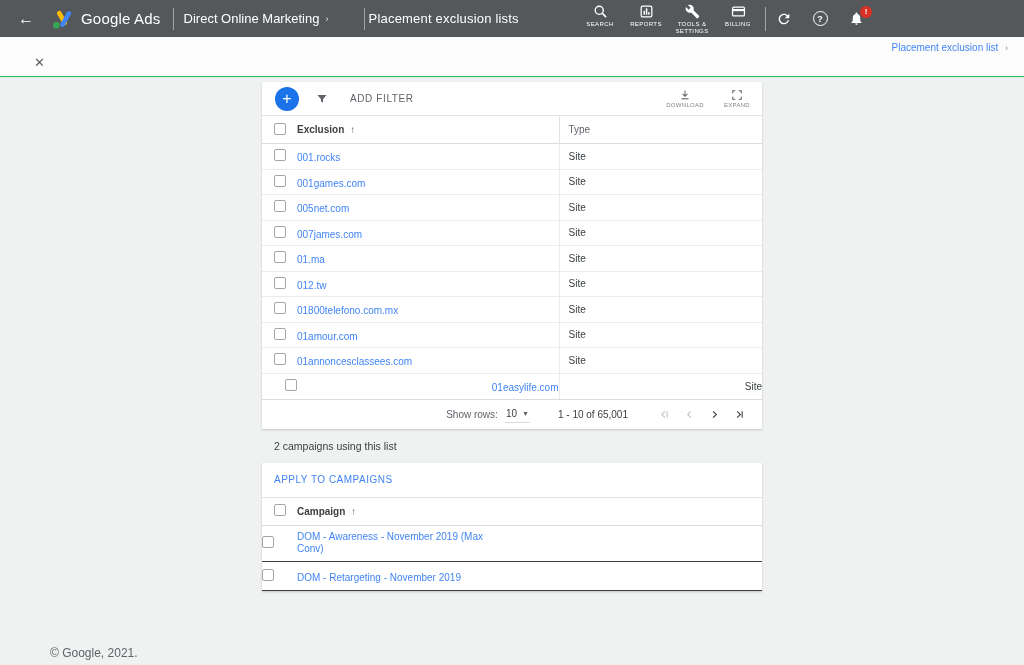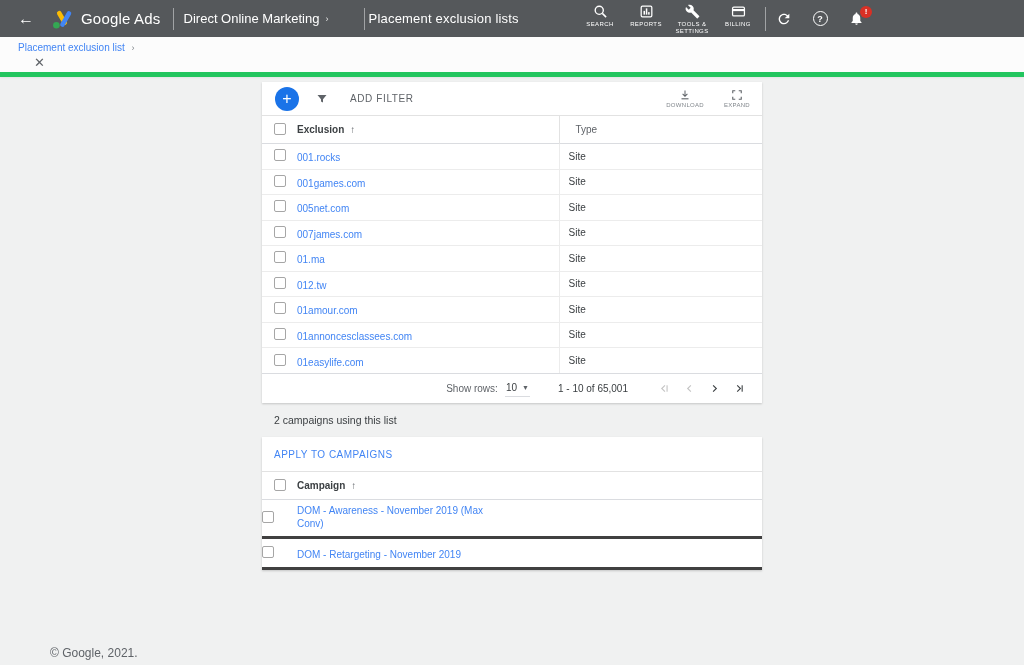--- a/index.html
+++ b/index.html
@@ -24,22 +24,22 @@
   .hdr-nav-label { font-size:6px; letter-spacing:.4px; text-align:center; line-height:1.25; color:#fff; }
   .hdr-divider2 { width:1px; height:24px; background:rgba(255,255,255,.45); margin:0 8px 0 6px; }
   .hdr-round-icons { display:flex; align-items:center; gap:16px; margin-right:158px; }
   .round-icon { position:relative; width:20px; height:20px; display:flex; align-items:center; justify-content:center; cursor:pointer; }
   .help-circle { width:15px; height:15px; border:1.5px solid #fff; border-radius:50%;
     display:flex; align-items:center; justify-content:center; font-size:9px; font-weight:bold; color:#fff; }
   .bell-badge { position:absolute; top:-3px; right:-6px; width:12px; height:12px; background:#d93025;
     border-radius:50%; color:#fff; font-size:8px; font-weight:bold; display:flex; align-items:center; justify-content:center; }
 
   
-  .crumb-bar { height:40px; background:#fcfcfc; border-bottom:5px solid #22c55e;
-    box-shadow:0 1px 2px rgba(0,0,0,.06); padding:5px 0 0 18px; }
+  .crumb-bar { height:40px; background:#fcfcfc; border-bottom:1px solid #22c55e;
+    box-shadow:0 1px 2px rgba(0,0,0,.06); padding:5px 16px 0 18px;text-align:right; }
   .crumb-link-row { font-size:10px; }
   .crumb-link { color:#4285f4; text-decoration:none; cursor:pointer; }
   .crumb-chevron { color:#80868b; margin-left:4px; font-size:9px; }
   .crumb-title-row { display:flex; align-items:center; margin-top:2px; }
   .crumb-title { font-size:15px; color:#3b3f42; }
   .crumb-close { margin-left:16px; font-size:13px; color:#5f6368; cursor:pointer; }
 
   
   .content { position:relative; height:588px; }
   .card { width:500px; margin:0 auto; background:#fff; box-shadow:0 1px 2px rgba(0,0,0,.18); }
@@ -56,23 +56,23 @@
   .tool-icon-label { font-size:6px; color:#80868b; letter-spacing:.3px; }
 
   
   table { width:100%; border-collapse:collapse; }
   .exclusions-table thead tr { height:28px; border-top:1px solid #e2e2e2; border-bottom:1px solid #dadce0; }
   .cell-cb { width:35px; padding-left:12px; }
   .checkbox { display:inline-block; width:12px; height:12px; border:1px solid #a6a6a6; border-radius:2px; background:#fff; cursor:pointer; }
   th { text-align:left; font-size:10px; }
   .th-exclusion { color:#3c4043; font-weight:bold; width:262px; }
   .sort-arrow { color:#5f6368; font-weight:normal; margin-left:6px; font-size:10px; }
-  .th-type { color:#5f6368; font-weight:normal; border-left:1px solid #e2e2e2; padding-left:16px; }
+  .th-type { color:#5f6368; font-weight:normal; border-left:1px solid #e2e2e2; padding-left:9px; }
   .data-row { height:25.5px; border-bottom:1px solid #ececec; }
-  .data-row:last-child { border-bottom:none; }
+  .data-row:last-child { border-bottom:none;text-align:right; }
   .cell-link a { font-size:10px; color:#4285f4; text-decoration:none; cursor:pointer; }
   .cell-type { font-size:10px; color:#3c4043; border-left:1px solid #ececec; padding-left:9px; }
 
   
   .pagination { height:30px; border-top:1px solid #dadce0; display:flex; align-items:center; justify-content:flex-end; padding-right:10px; }
   .show-rows-label { font-size:10px; color:#5f6368; }
   .rows-select { display:flex; align-items:center; gap:5px; margin-left:7px; padding:2px 1px 3px 1px;
     border-bottom:1px solid #dadce0; cursor:pointer; }
   .rows-value { font-size:10px; color:#3c4043; }
   .rows-caret { font-size:7px; color:#5f6368; }
@@ -81,21 +81,21 @@
   .pager-btn { width:25px; height:22px; display:flex; align-items:center; justify-content:center; cursor:pointer; }
   .pager-btn.disabled { cursor:default; }
 
   
   .campaigns-summary { width:500px; margin:0 auto; height:34px; display:flex; align-items:center; padding-left:12px;
     font-size:10.5px; color:#3c4043; }
   .apply-bar { height:34px; display:flex; align-items:center; padding-left:12px; }
   .apply-link { font-size:10px; font-weight:500; letter-spacing:.5px; color:#4285f4; cursor:pointer; }
   .campaigns-table thead tr { height:28px; border-top:1px solid #e2e2e2; border-bottom:1px solid #dadce0; }
   .th-campaign { color:#3c4043; font-weight:bold; }
-  .camp-row { border-bottom:3px solid #404040; }
+  .camp-row { border-bottom:1px solid #404040; }
   .camp-row td { padding:5px 0; }
   .camp-link-cell a { display:inline-block; max-width:188px; font-size:10px; color:#4285f4; text-decoration:none;
     line-height:1.25; cursor:pointer; }
   .card2-footer { height:28px; display:flex; align-items:center; justify-content:flex-end; padding-right:14px;
     font-size:10px; color:#3c4043; }
 
   .page-footer { position:absolute; left:18px; bottom:10px; font-size:12px; color:#5f6368;margin-left:32px; }
 
   .icon-svg { display:block; }
 </style>
@@ -258,20 +258,25 @@
             <td class="cell-type">Site</td>
           </tr>
           <tr class="data-row">
             <td class="cell-cb"><span class="checkbox"></span></td>
             <td class="cell-link"><a>01.ma</a></td>
             <td class="cell-type">Site</td>
           </tr>
           <tr class="data-row">
             <td class="cell-cb"><span class="checkbox"></span></td>
             <td class="cell-link"><a>012.tw</a></td>
+            <td class="cell-type">Site</td>
+          </tr>
+          <tr class="data-row">
+            <td class="cell-cb"><span class="checkbox"></span></td>
+            <td class="cell-link"><a>01800telefono.com.mx</a></td>
             <td class="cell-type">Site</td>
           </tr>
           <tr class="data-row">
             <td class="cell-cb"><span class="checkbox"></span></td>
             <td class="cell-link"><a>01amour.com</a></td>
             <td class="cell-type">Site</td>
           </tr>
           <tr class="data-row">
             <td class="cell-cb"><span class="checkbox"></span></td>
             <td class="cell-link"><a>01annoncesclassees.com</a></td>

